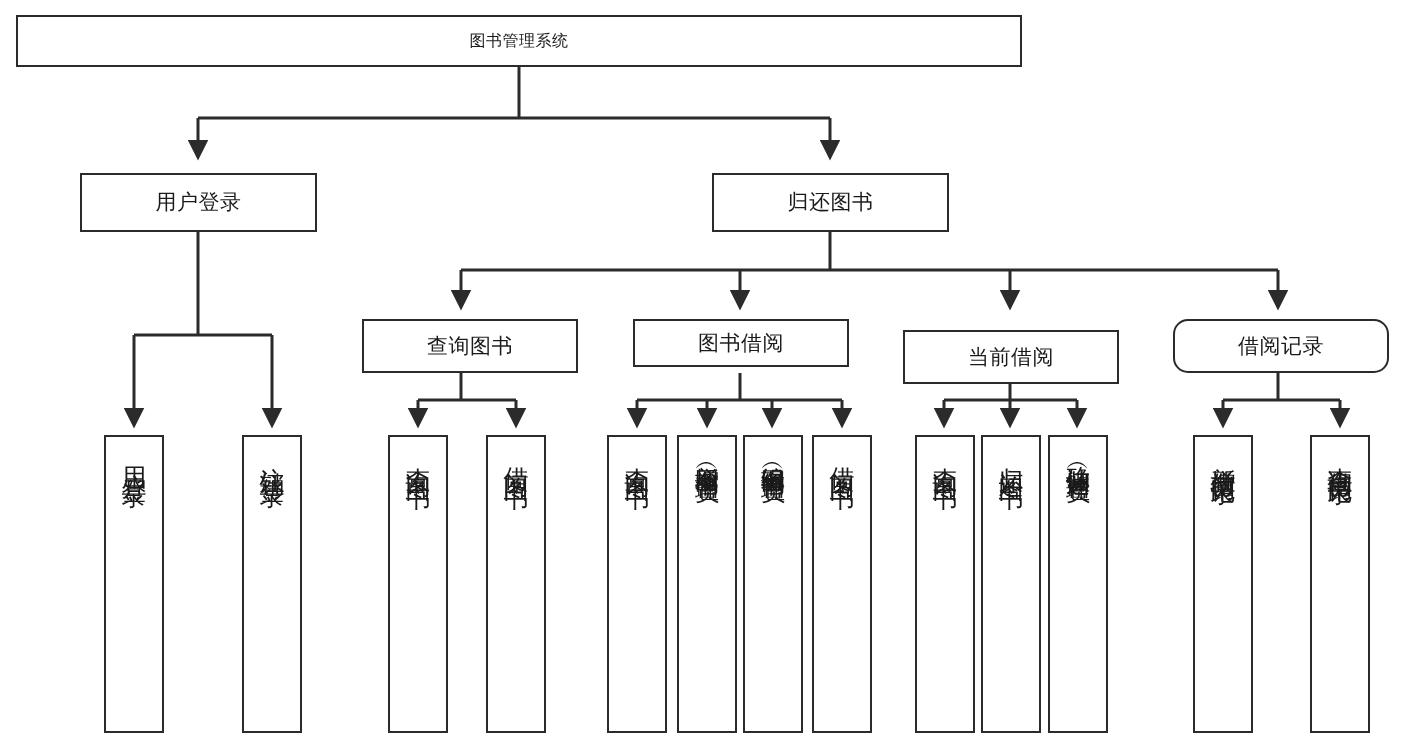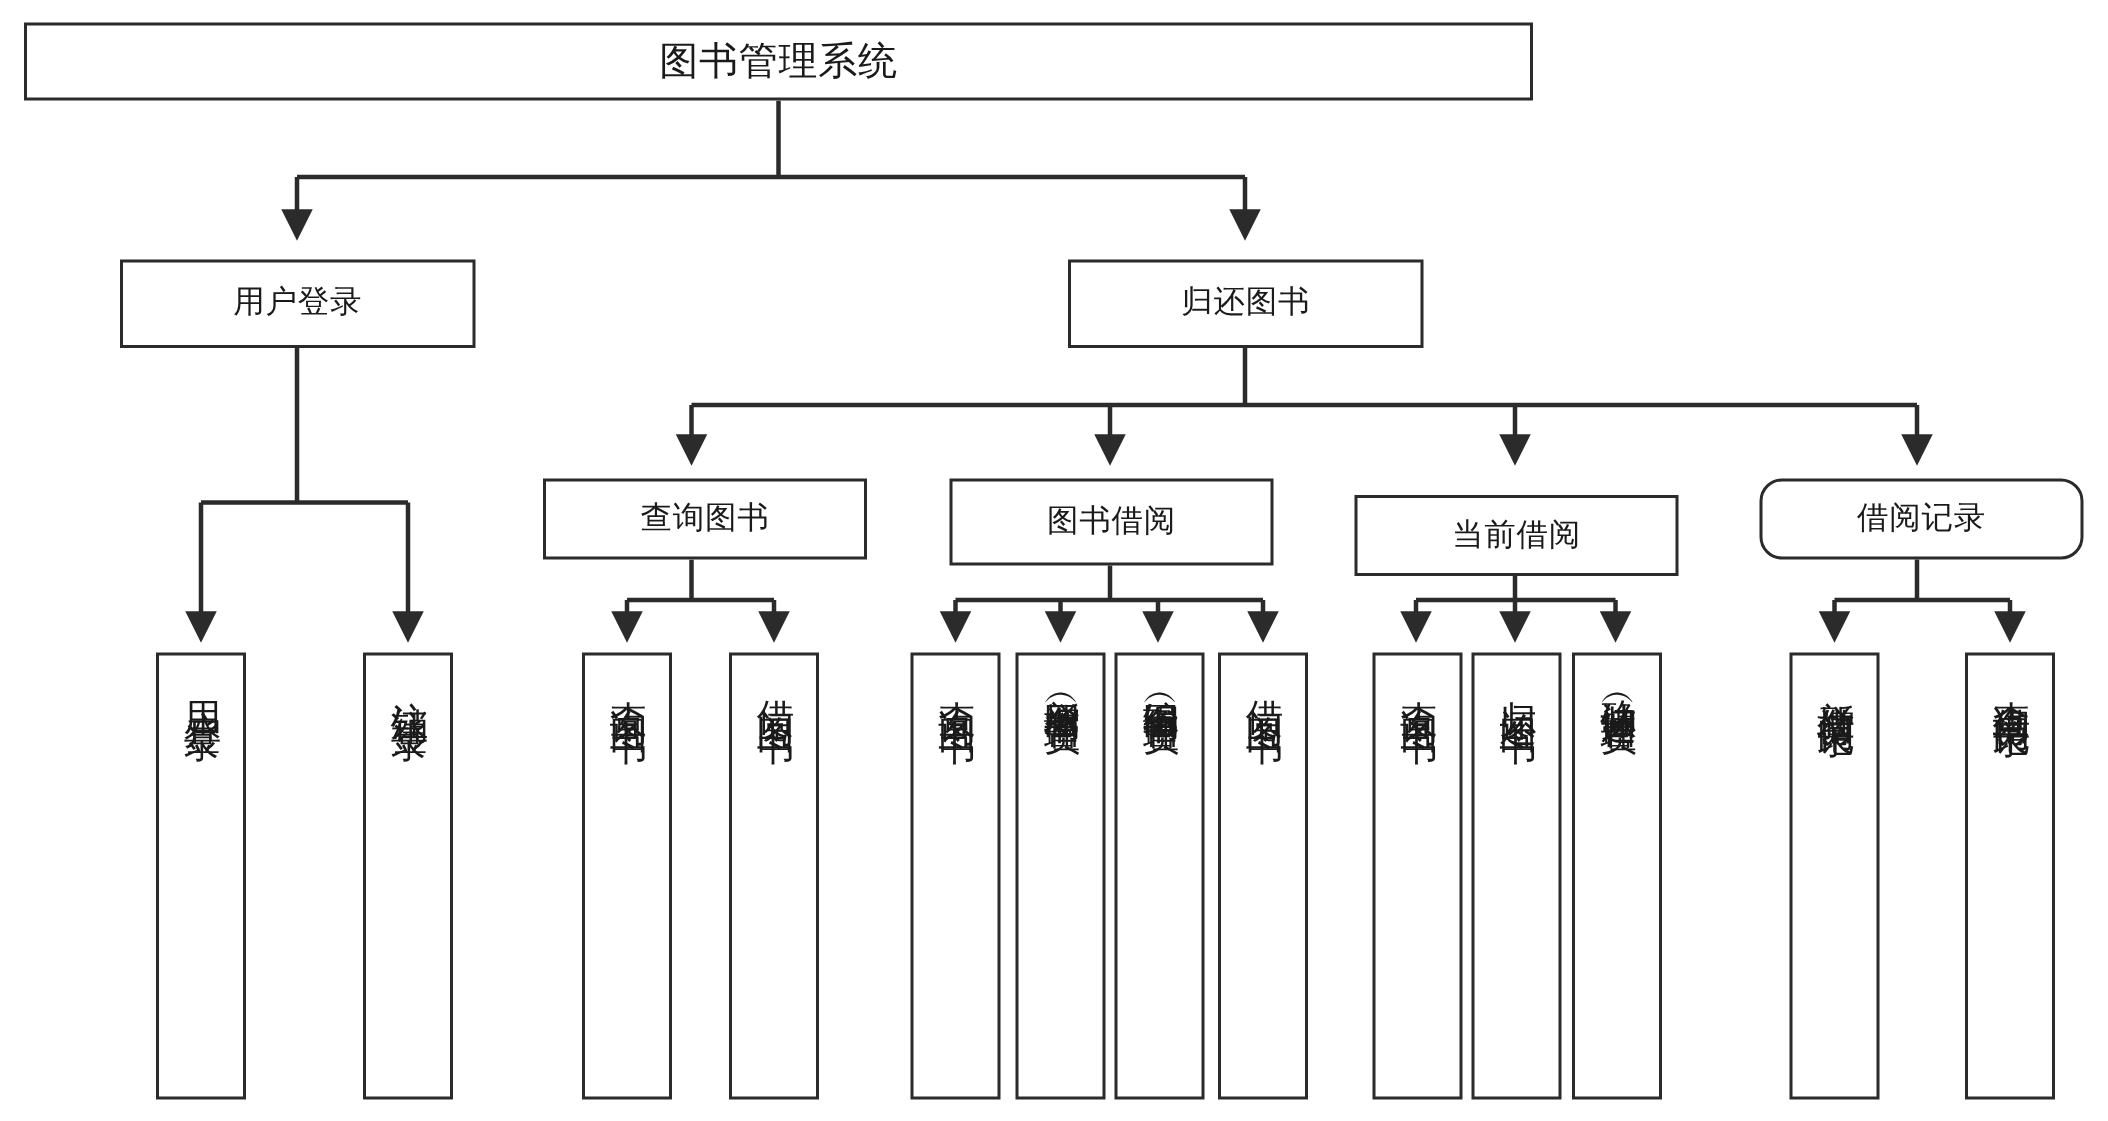--- a/index.html
+++ b/index.html
@@ -39,21 +39,21 @@
     text-align: center;
     line-height: 1.05;
     white-space: nowrap;
   }
   
   .node.horiz .node-label {
     font-size: 21px;
     letter-spacing: 0.5px;
   }
   .node.root .node-label {
-    font-size: 26px;
+    font-size: 16px;
   }
   
   .node.vert {
     align-items: flex-start;
     justify-content: center;
     padding-top: 10px;
   }
   .node.vert .node-label {
     writing-mode: vertical-rl;
     text-orientation: upright;
@@ -143,21 +143,21 @@
   <div class="node horiz" style="left:80px; top:173px; width:237px; height:59px;">
     <span class="node-label">用户登录</span>
   </div>
   <div class="node horiz" style="left:712px; top:173px; width:237px; height:59px;">
     <span class="node-label">归还图书</span>
   </div>
 
   <div class="node horiz" style="left:362px; top:319px; width:216px; height:54px;">
     <span class="node-label">查询图书</span>
   </div>
-  <div class="node horiz" style="left:633px; top:319px; width:216px; height:58px;">
+  <div class="node horiz" style="left:633px; top:319px; width:216px; height:48px;">
     <span class="node-label">图书借阅</span>
   </div>
   <div class="node horiz" style="left:903px; top:330px; width:216px; height:54px;">
     <span class="node-label">当前借阅</span>
   </div>
   <div class="node horiz" style="left:1173px; top:319px; width:216px; height:54px;border-radius:15px;">
     <span class="node-label">借阅记录</span>
   </div>
 
   <div class="node vert" style="left:104px; top:435px; width:60px; height:298px;">

